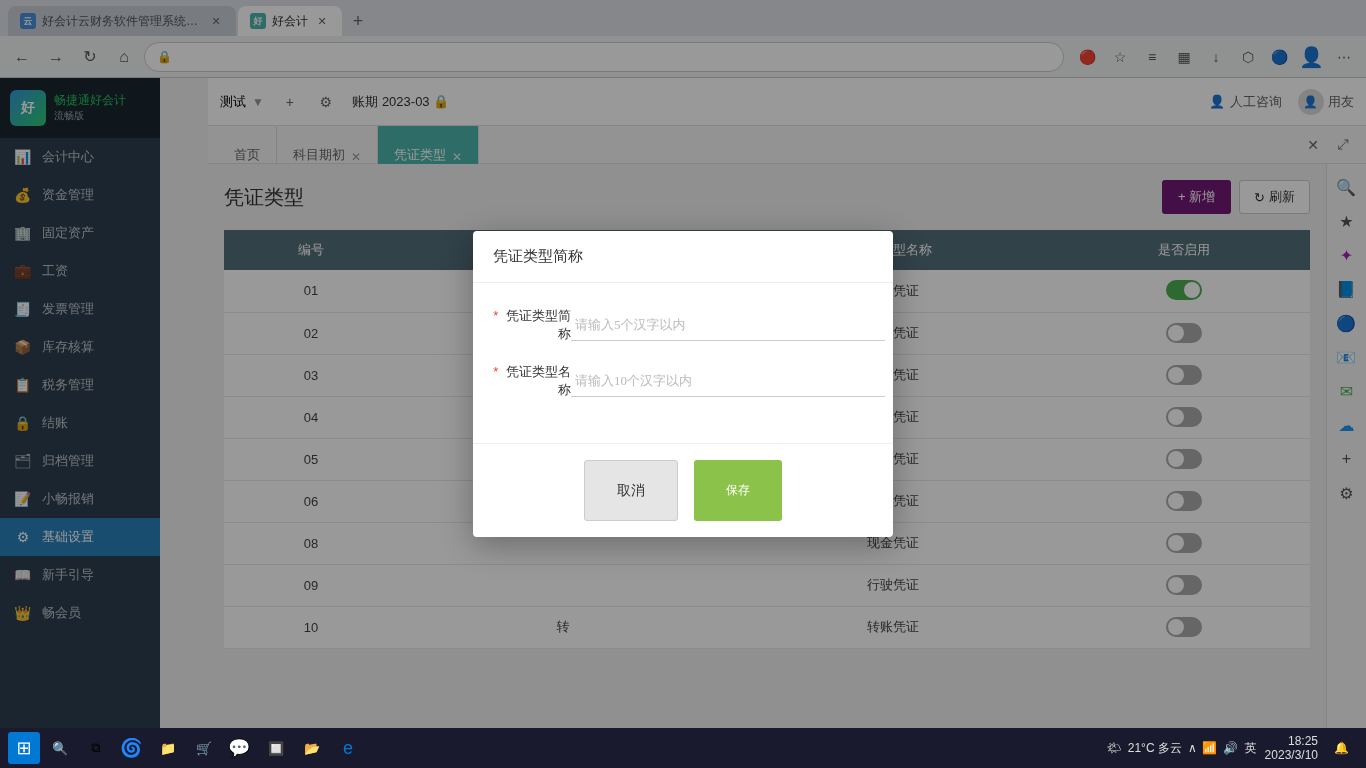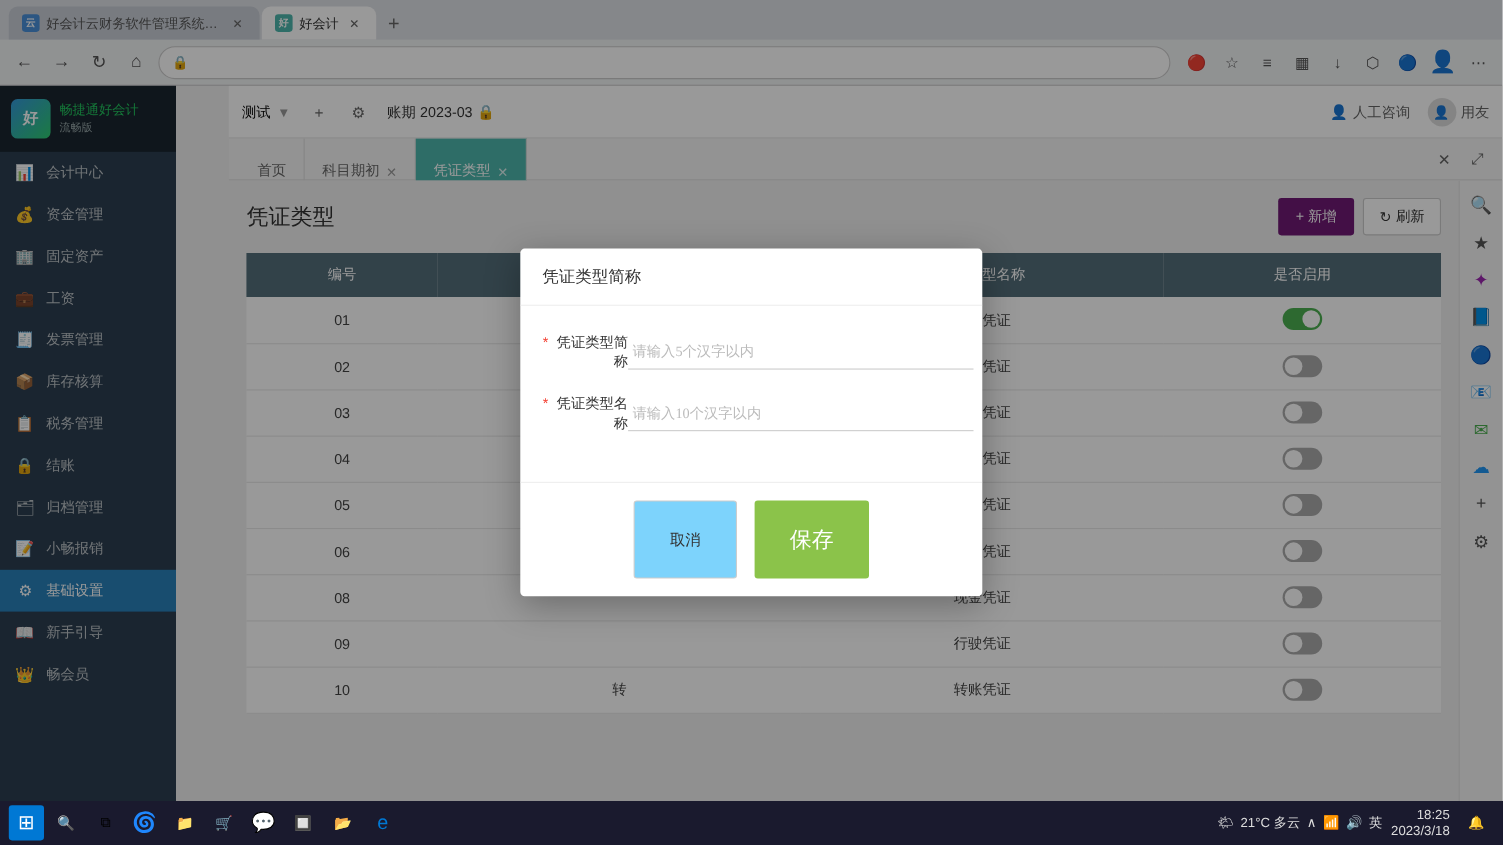--- a/index.html
+++ b/index.html
@@ -89,22 +89,22 @@
     .modal-overlay { position: absolute; top: 0; left: 0; width: 100%; height: 100%; background: rgba(0,0,0,0.4); display: flex; align-items: center; justify-content: center; z-index: 100; }
     .modal { background: #fff; border-radius: 4px; width: 420px; box-shadow: 0 8px 32px rgba(0,0,0,0.3); overflow: hidden; }
     .modal-header { padding: 16px 20px; border-bottom: 1px solid #eee; font-size: 15px; color: #333; font-weight: 500; }
     .modal-body { padding: 24px 8px; }
     .form-row { display: flex; align-items: center; margin-bottom: 20px; }
     .form-label { font-size: 13px; color: #333; width: 90px; text-align: right; flex-shrink: 0; }
     .required-star { color: #f44336; margin-right: 4px; }
     .form-input { flex: 1; height: 32px; border: none; border-bottom: 1px solid #ccc; outline: none; font-size: 13px; color: #333; padding: 0 4px; background: transparent; font-family: Liberation Serif, serif; }
     .form-input::placeholder { color: #bbb; }
     .modal-footer { padding: 16px 20px; display: flex; justify-content: center; gap: 16px; border-top: 1px solid #eee; }
-    .btn-cancel { padding: 7px 32px; border: 1px solid #ccc; background: #7dd3fc; border-radius: 3px; font-size: 14px; color: #333; cursor: pointer; }
-    .btn-save { padding: 22px 32px; border: none; background: #8bc34a; border-radius: 3px; font-size: 20px; color: #fff; cursor: pointer; text-align: right; }
+    .btn-cancel { padding: 7px 32px; border: 1px solid #ccc; background: #e5e5e5; border-radius: 3px; font-size: 14px; color: #333; cursor: pointer; }
+    .btn-save { padding: 22px 32px; border: none; background: #8bc34a; border-radius: 3px; font-size: 12px; color: #fff; cursor: pointer; text-align: right; }
 
     
     .taskbar { position: fixed; bottom: 0; left: 0; width: 1366px; height: 40px; background: #1a1a2e; display: flex; align-items: center; padding: 0 8px; gap: 4px; z-index: 200; }
     .taskbar-start { width: 32px; height: 32px; background: #0078d4; display: flex; align-items: center; justify-content: center; border-radius: 3px; cursor: pointer; color: white; font-size: 18px; }
     .taskbar-item { width: 32px; height: 32px; display: flex; align-items: center; justify-content: center; cursor: pointer; border-radius: 3px; }
     .taskbar-right { margin-left: auto; display: flex; align-items: center; gap: 8px; color: #ddd; font-size: 12px; }
     .taskbar-time { text-align: right; }
     .taskbar-icons { display: flex; align-items: center; gap: 6px; }
 
     .content-wrapper { display: flex; flex-direction: column; flex: 1; overflow: hidden; padding-left: 48px; }
@@ -440,17 +440,17 @@
     <div class="taskbar-icons">
       <span>🌤</span>
       <span>21°C 多云</span>
       <span>∧</span>
       <span>📶</span>
       <span>🔊</span>
       <span>英</span>
     </div>
     <div class="taskbar-time">
       <div>18:25</div>
-      <div>2023/3/18</div>
+      <div>2023/3/10</div>
     </div>
     <div class="taskbar-item">🔔</div>
   </div>
 </div>
 
 </body></html>

